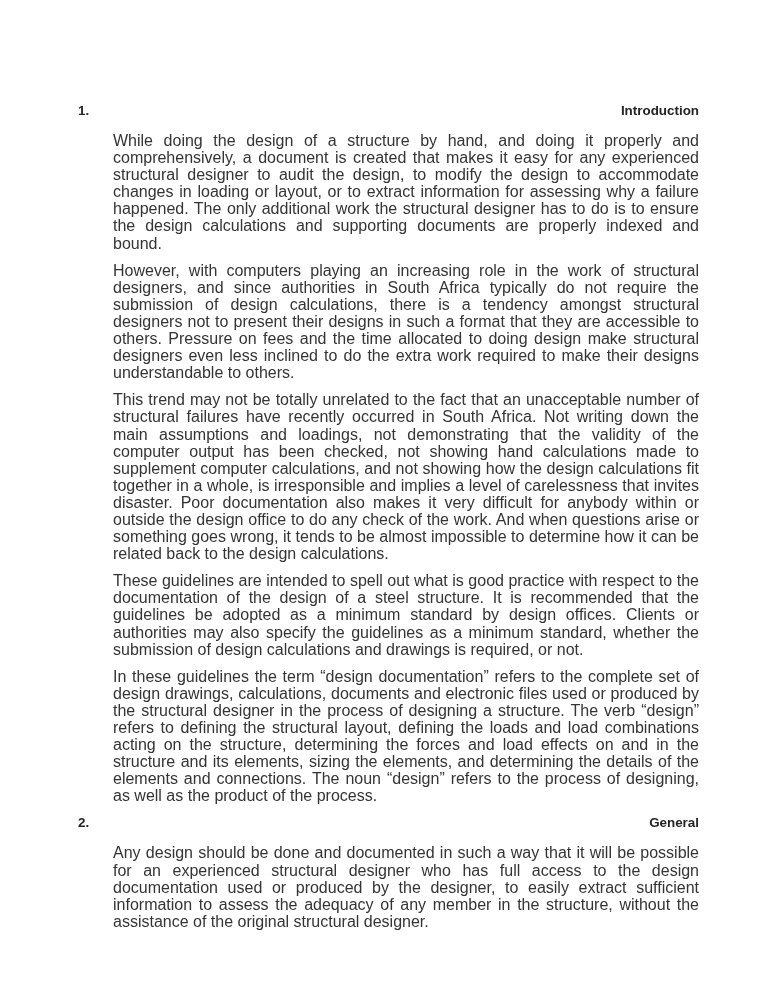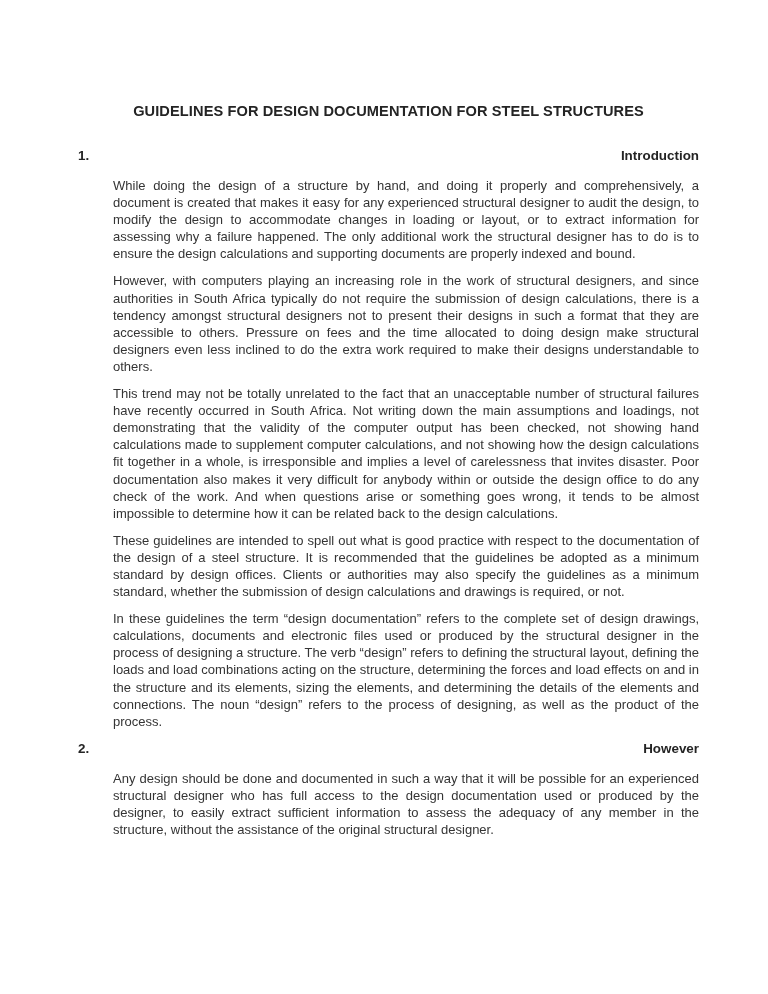--- a/index.html
+++ b/index.html
@@ -37,51 +37,50 @@
     color: #242424;
   }
   .section-number {
     flex: none;
     width: 35px;
   }
   .section-heading { flex: 1; text-align: right; }
   .section-body { margin-left: 35px; }
   p.para {
     margin: 0 0 10px 0;
-    font-size: 13px;
+    font-size: 16px;
     line-height: 17.1px;
     text-align: justify;
     color: #343434;
   }
   .section + .section { margin-top: 4px; }
 </style>
 </head>
 <body>
 
 <div class="page">
 
-  <h1 class="doc-title">GUIDELINES FOR DESIGN DOCUMENTATION FOR STEEL STRUCTURES</h1>
 
   <div class="section">
     <div class="section-header">
       <span class="section-number">1.</span>
       <span class="section-heading">Introduction</span>
     </div>
     <div class="section-body">
       <p class="para">While doing the design of a structure by hand, and doing it properly and comprehensively, a document is created that makes it easy for any experienced structural designer to audit the design, to modify the design to accommodate changes in loading or layout, or to extract information for assessing why a failure happened. The only additional work the structural designer has to do is to ensure the design calculations and supporting documents are properly indexed and bound.</p>
       <p class="para">However, with computers playing an increasing role in the work of structural designers, and since authorities in South Africa typically do not require the submission of design calculations, there is a tendency amongst structural designers not to present their designs in such a format that they are accessible to others. Pressure on fees and the time allocated to doing design make structural designers even less inclined to do the extra work required to make their designs understandable to others.</p>
       <p class="para">This trend may not be totally unrelated to the fact that an unacceptable number of structural failures have recently occurred in South Africa. Not writing down the main assumptions and loadings, not demonstrating that the validity of the computer output has been checked, not showing hand calculations made to supplement computer calculations, and not showing how the design calculations fit together in a whole, is irresponsible and implies a level of carelessness that invites disaster. Poor documentation also makes it very difficult for anybody within or outside the design office to do any check of the work. And when questions arise or something goes wrong, it tends to be almost impossible to determine how it can be related back to the design calculations.</p>
       <p class="para">These guidelines are intended to spell out what is good practice with respect to the documentation of the design of a steel structure. It is recommended that the guidelines be adopted as a minimum standard by design offices. Clients or authorities may also specify the guidelines as a minimum standard, whether the submission of design calculations and drawings is required, or not.</p>
       <p class="para">In these guidelines the term “design documentation” refers to the complete set of design drawings, calculations, documents and electronic files used or produced by the structural designer in the process of designing a structure. The verb “design” refers to defining the structural layout, defining the loads and load combinations acting on the structure, determining the forces and load effects on and in the structure and its elements, sizing the elements, and determining the details of the elements and connections. The noun “design” refers to the process of designing, as well as the product of the process.</p>
     </div>
   </div>
 
   <div class="section">
     <div class="section-header">
       <span class="section-number">2.</span>
-      <span class="section-heading">However</span>
+      <span class="section-heading">General</span>
     </div>
     <div class="section-body">
       <p class="para">Any design should be done and documented in such a way that it will be possible for an experienced structural designer who has full access to the design documentation used or produced by the designer, to easily extract sufficient information to assess the adequacy of any member in the structure, without the assistance of the original structural designer.</p>
     </div>
   </div>
 
 </div>
 
 </body></html>

